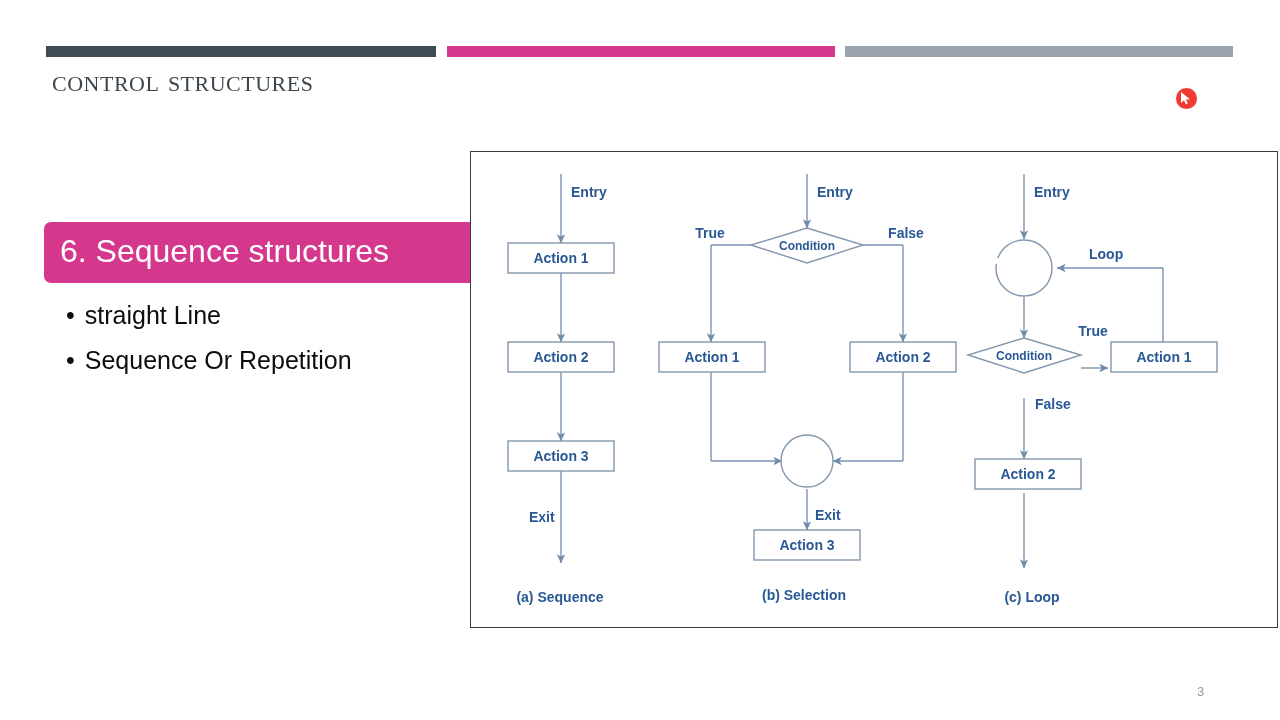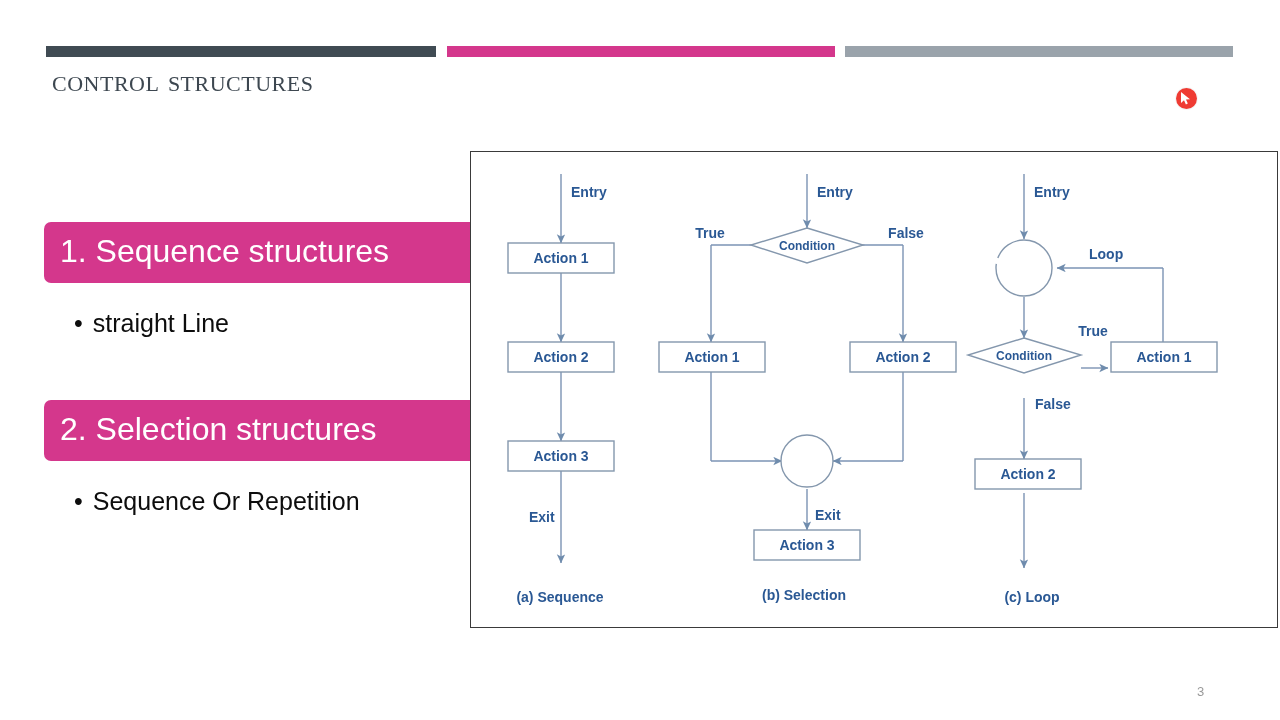--- a/index.html
+++ b/index.html
@@ -72,21 +72,21 @@
     overflow: visible;
   }
   .banner.b1 { margin-top: 12px; }
   .banner.b2 { margin-top: 64px; }
   .banner.b3 { margin-top: 63px; }
   .sub-bullet {
     color: #0d0d0d;
     font-size: 25px;
     line-height: 1;
     padding: 20px 0 0 22px;
-    margin: 8px;
+    margin: 0;
     white-space: nowrap;
   }
   .sub-bullet .dot { margin-right: 10px; }
 
   
   .picture-frame {
     position: absolute;
     left: 470px;
     top: 151px;
     width: 808px;
@@ -117,26 +117,25 @@
 <div class="slide-title">CONTROL STRUCTURES</div>
 
 <div class="cursor-badge">
   <svg width="11" height="13" viewBox="0 0 11 13">
     <path d="M0 0 L0 11 L3 8.3 L4.9 12.4 L6.8 11.6 L5 7.6 L9 7.3 Z" fill="#ffffff"></path>
   </svg>
 </div>
 
 <div class="content-left">
 
-  <div class="banner b1">1. Sequence structures</div>
+  <div class="banner b1">6. Sequence structures</div>
   <div class="sub-bullet">
     <span class="dot">•</span><span>straight Line</span>
   </div>
 
-  <div class="banner b2">2. Selection structures</div>
 
   <div class="sub-bullet">
     <span class="dot">•</span><span>Sequence Or Repetition</span>
   </div>
 
 </div>
 
 <div class="picture-frame">
   <svg class="diagram" width="806" height="475" viewBox="0 0 806 475">
     <defs>

